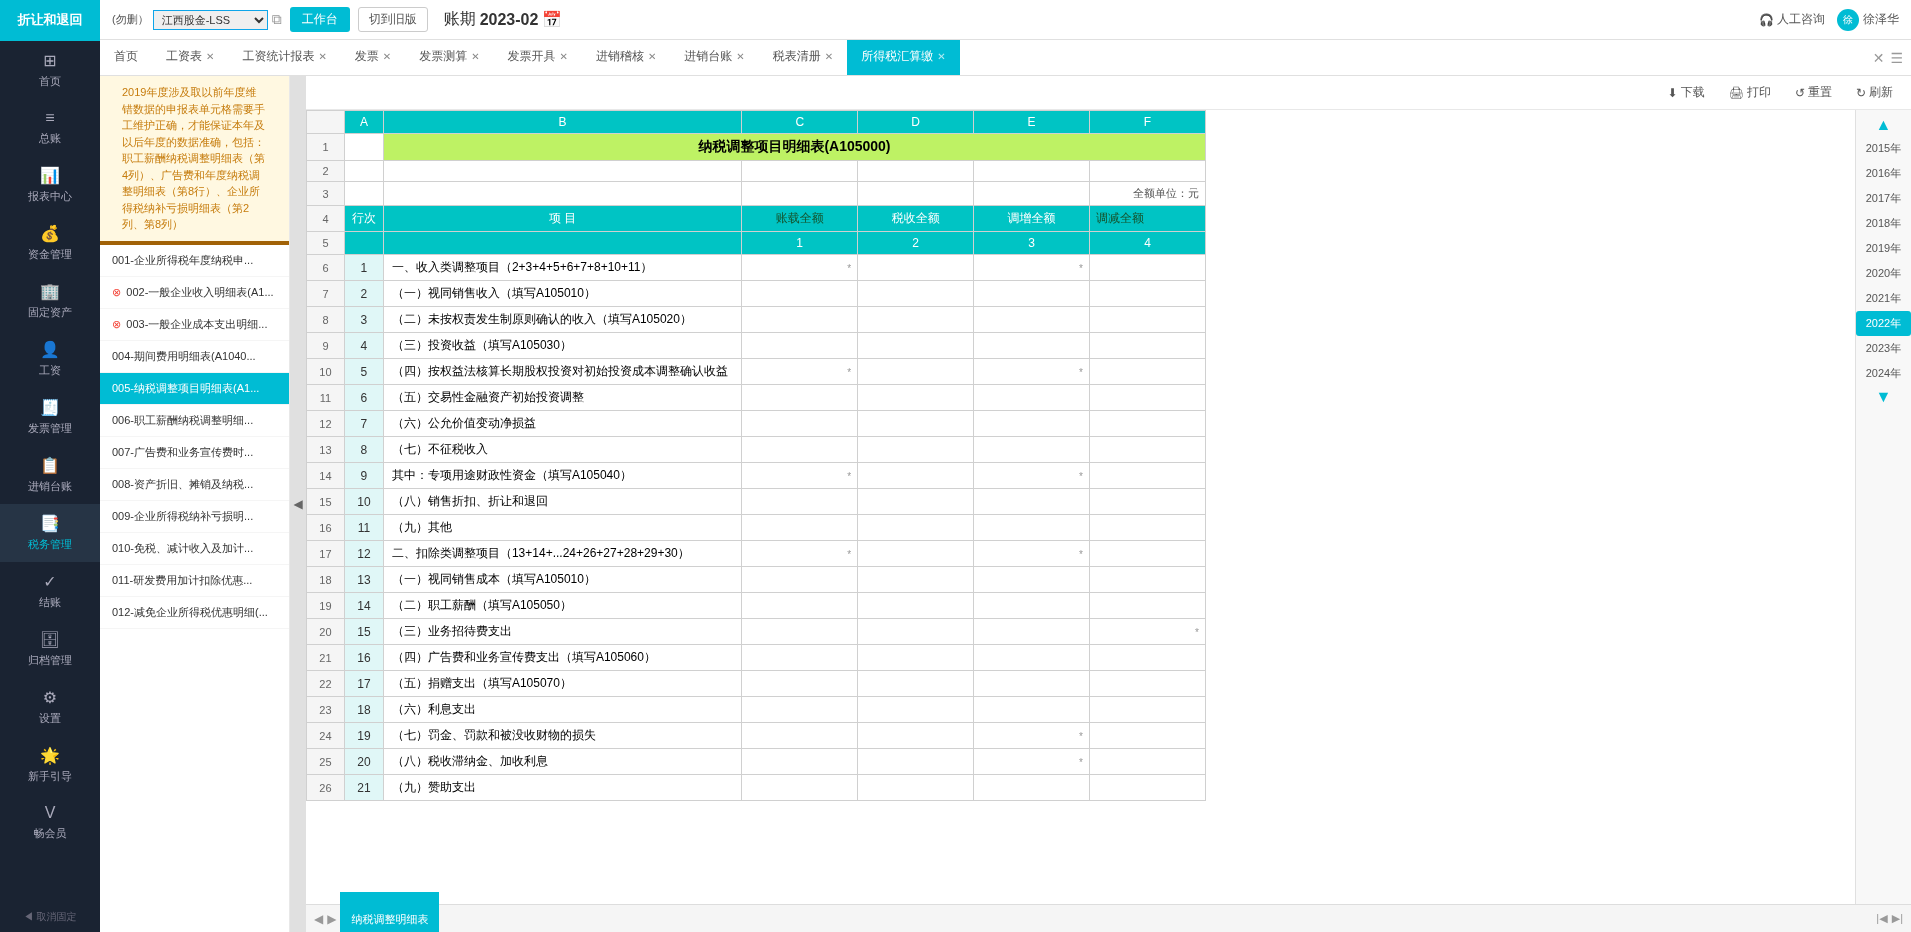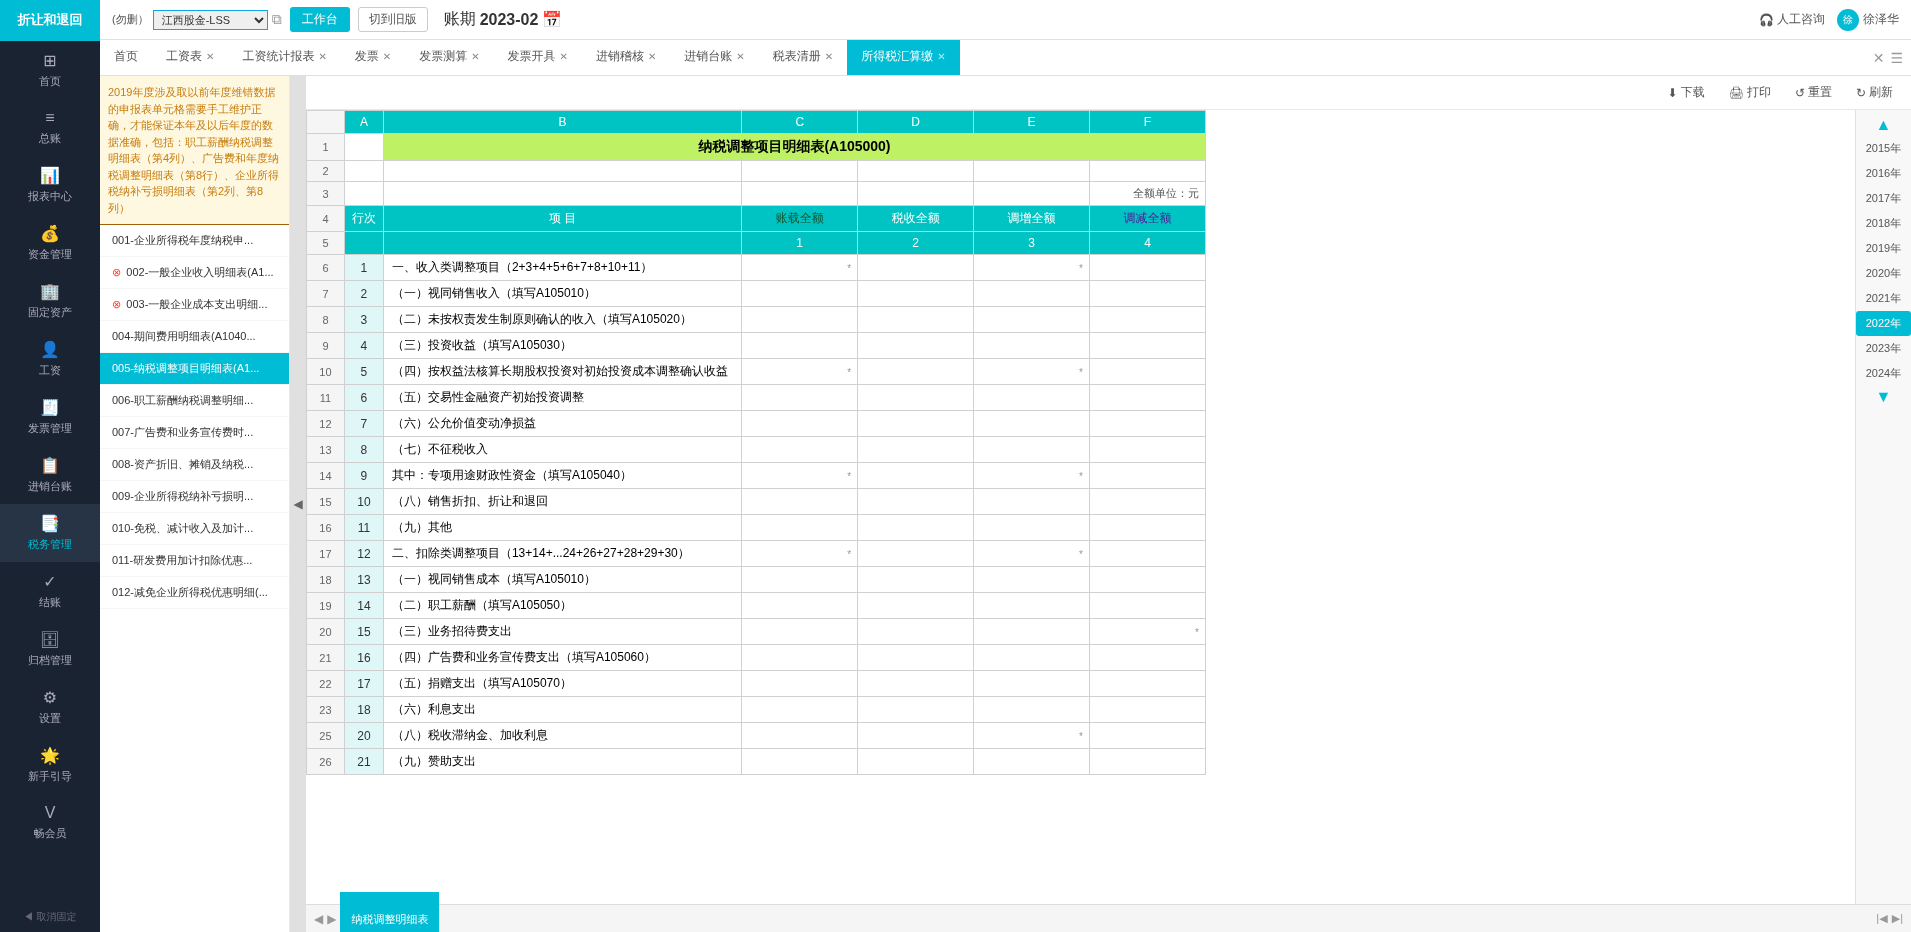--- a/index.html
+++ b/index.html
@@ -30,21 +30,21 @@
     .tab { padding: 8px 14px; font-size: 12px; color: #555; cursor: pointer; white-space: nowrap; border-bottom: 2px solid transparent; display: flex; align-items: center; gap: 4px; }
     .tab.active { background: #00bcd4; color: white; border-bottom: 2px solid #00bcd4; }
     .tab-close { font-size: 10px; cursor: pointer; opacity: 0.7; }
     .tabs-end { margin-left: auto; display: flex; align-items: center; padding-right: 8px; gap: 6px; color: #999; font-size: 14px; cursor: pointer; }
 
     
     .content { flex: 1; display: flex; overflow: hidden; }
 
     
     .left-panel { width: 190px; background: white; border-right: 1px solid #e8e8e8; overflow-y: auto; flex-shrink: 0; }
-    .notice-bar { background: #fff8e1; padding: 8px 8px; font-size: 11px; color: #c67c0d; line-height: 1.5; border-bottom: 1px solid #a16207; }
+    .notice-bar { background: #fff8e1; padding: 8px 22px; font-size: 11px; color: #c67c0d; line-height: 1.5; border-bottom: 4px solid #a16207; }
     .left-menu-item { padding: 8px 12px; font-size: 11px; color: #333; cursor: pointer; border-bottom: 1px solid #f5f5f5; white-space: nowrap; overflow: hidden; text-overflow: ellipsis; }
     .left-menu-item.active { background: #00bcd4; color: white; }
     .left-menu-item .error-dot { color: #f44336; margin-right: 2px; }
 
     
     .right-panel { flex: 1; display: flex; flex-direction: column; overflow: hidden; background: white; }
     .toolbar { display: flex; align-items: center; padding: 6px 12px; border-bottom: 1px solid #e8e8e8; gap: 12px; background: white; flex-shrink: 0; }
     .toolbar-btn { display: flex; align-items: center; gap: 3px; color: #555; cursor: pointer; font-size: 12px; padding: 2px 6px; }
 
     
@@ -336,21 +336,21 @@
                 <td class="subtitle-row" style="text-align:right;font-size:11px;color:#555;">全额单位：元</td>
               </tr>
 
               <tr>
                 <td class="row-num">4</td>
                 <td class="header-row" style="text-align:center;color:white;background:#00c4c4;">行次</td>
                 <td class="header-row" style="text-align:center;color:white;background:#00c4c4;">项 目</td>
                 <td class="header-row" style="text-align:center;color:#14532d;background:#00c4c4;">账载全额</td>
                 <td class="header-row" style="text-align:center;color:white;background:#00c4c4;">税收全额</td>
                 <td class="header-row" style="text-align:center;color:white;background:#00c4c4;">调增全额</td>
-                <td class="header-row" style="text-align:center;color:#4c1d95;background:#00c4c4;">调减全额</td>
+                <td class="header-row" style="text-align:left;color:#14532d;background:#00c4c4;">调减全额</td>
               </tr>
 
               <tr>
                 <td class="row-num">5</td>
                 <td class="header-row" style="background:#00c4c4;"></td>
                 <td class="header-row" style="background:#00c4c4;"></td>
                 <td class="header-row" style="text-align:center;color:white;background:#00c4c4;">1</td>
                 <td class="header-row" style="text-align:center;color:white;background:#00c4c4;">2</td>
                 <td class="header-row" style="text-align:center;color:white;background:#00c4c4;">3</td>
                 <td class="header-row" style="text-align:center;color:white;background:#00c4c4;">4</td>
@@ -509,20 +509,29 @@
                 <td class="data-col"></td>
                 <td class="data-col"></td>
               </tr>
               <tr>
                 <td class="row-num">23</td>
                 <td class="num-col">18</td>
                 <td class="item-col">（六）利息支出</td>
                 <td class="data-col"></td>
                 <td class="data-col"></td>
                 <td class="data-col"></td>
+                <td class="data-col"></td>
+              </tr>
+              <tr>
+                <td class="row-num">24</td>
+                <td class="num-col">19</td>
+                <td class="item-col">（七）罚金、罚款和被没收财物的损失</td>
+                <td class="data-col"></td>
+                <td class="data-col"></td>
+                <td class="data-col"><span class="asterisk">*</span></td>
                 <td class="data-col"></td>
               </tr>
               <tr>
                 <td class="row-num">25</td>
                 <td class="num-col">20</td>
                 <td class="item-col">（八）税收滞纳金、加收利息</td>
                 <td class="data-col"></td>
                 <td class="data-col"></td>
                 <td class="data-col"><span class="asterisk">*</span></td>
                 <td class="data-col"></td>

